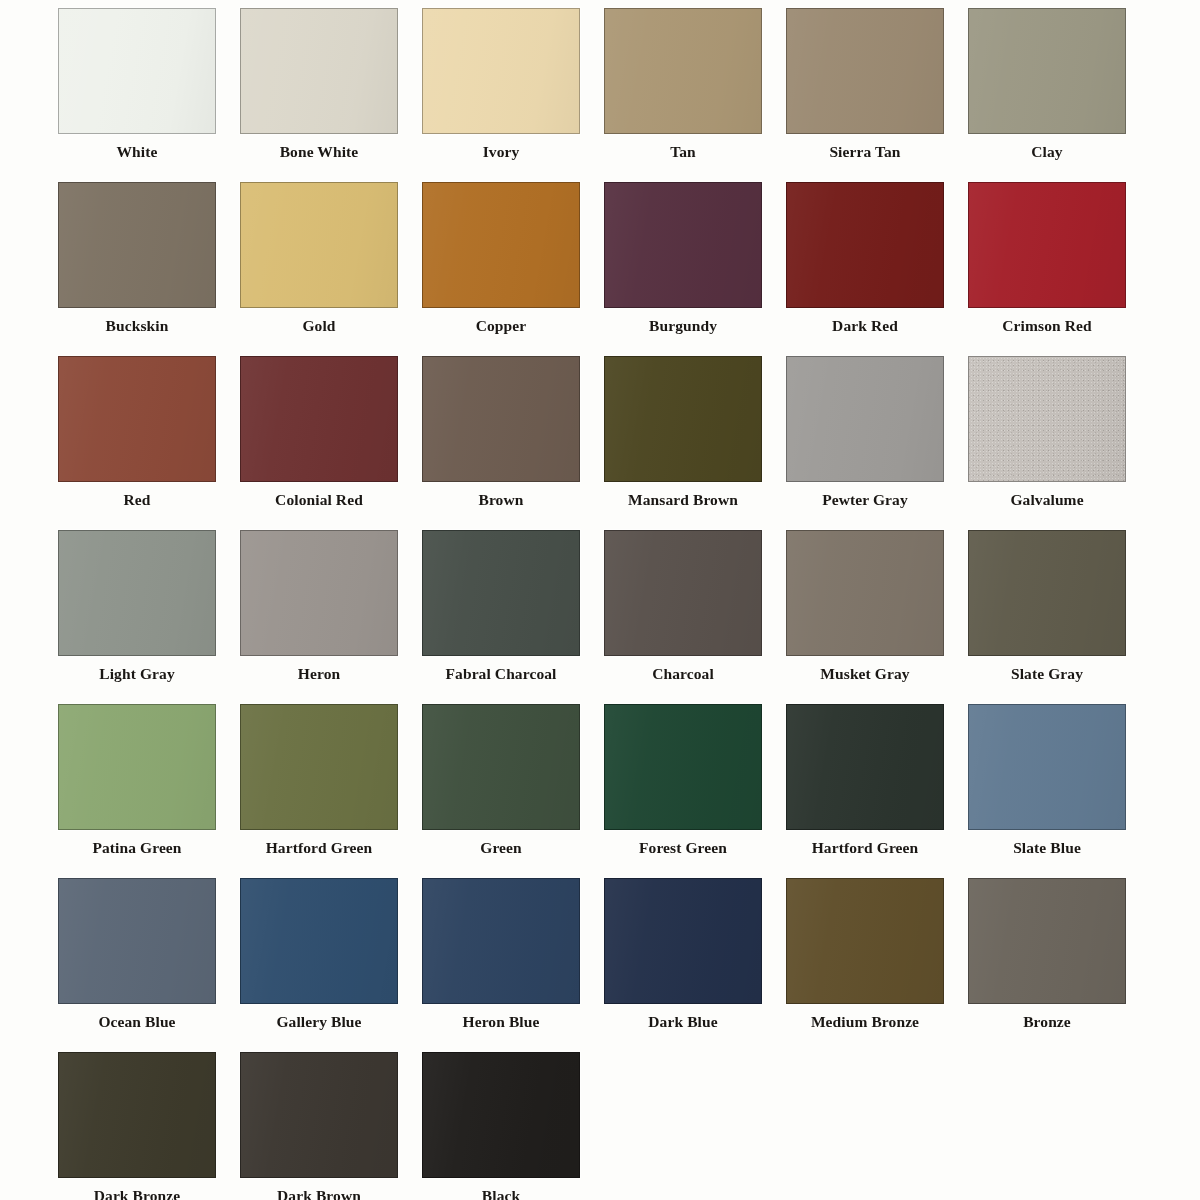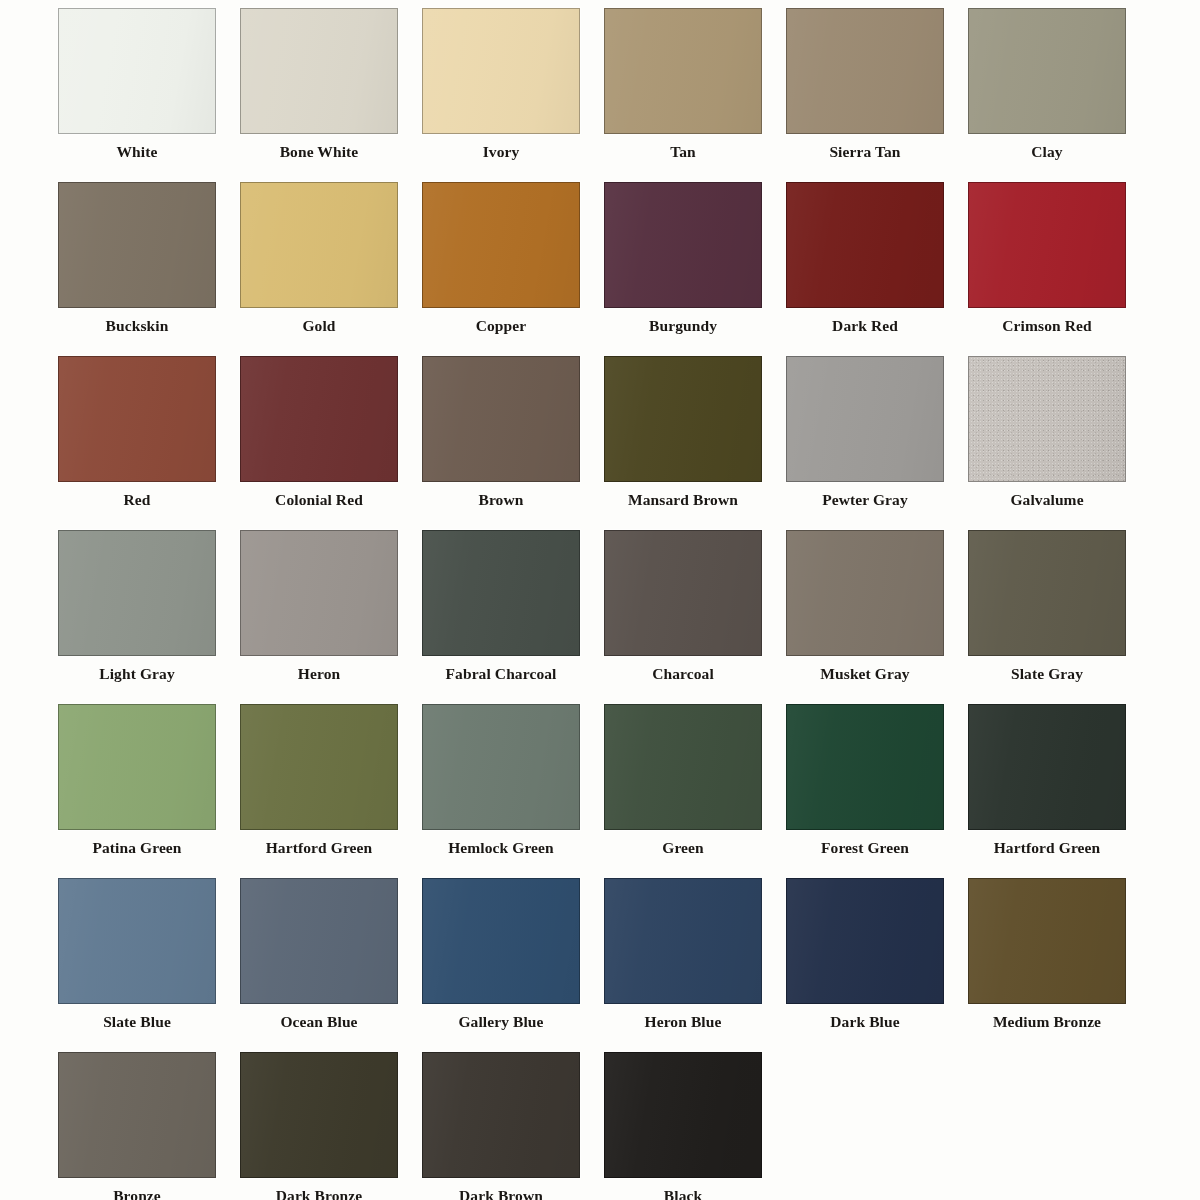--- a/index.html
+++ b/index.html
@@ -199,24 +199,20 @@
       </div>
       <div class="swatch-cell">
         <div class="swatch-chip" style="background-color: rgb(139, 167, 113);"></div>
         <div class="swatch-label">Patina Green</div>
       </div>
       <div class="swatch-cell">
         <div class="swatch-chip" style="background-color: rgb(107, 113, 67);"></div>
         <div class="swatch-label">Hartford Green</div>
       </div>
       <div class="swatch-cell">
-        <div class="swatch-chip" style="background-color: rgb(108, 122, 112);"></div>
-        <div class="swatch-label">Hemlock Green</div>
-      </div>
-      <div class="swatch-cell">
         <div class="swatch-chip" style="background-color: rgb(63, 80, 62);"></div>
         <div class="swatch-label">Green</div>
       </div>
       <div class="swatch-cell">
         <div class="swatch-chip" style="background-color: rgb(30, 70, 50);"></div>
         <div class="swatch-label">Forest Green</div>
       </div>
       <div class="swatch-cell">
         <div class="swatch-chip" style="background-color: rgb(43, 52, 46);"></div>
         <div class="swatch-label">Hartford Green</div>

